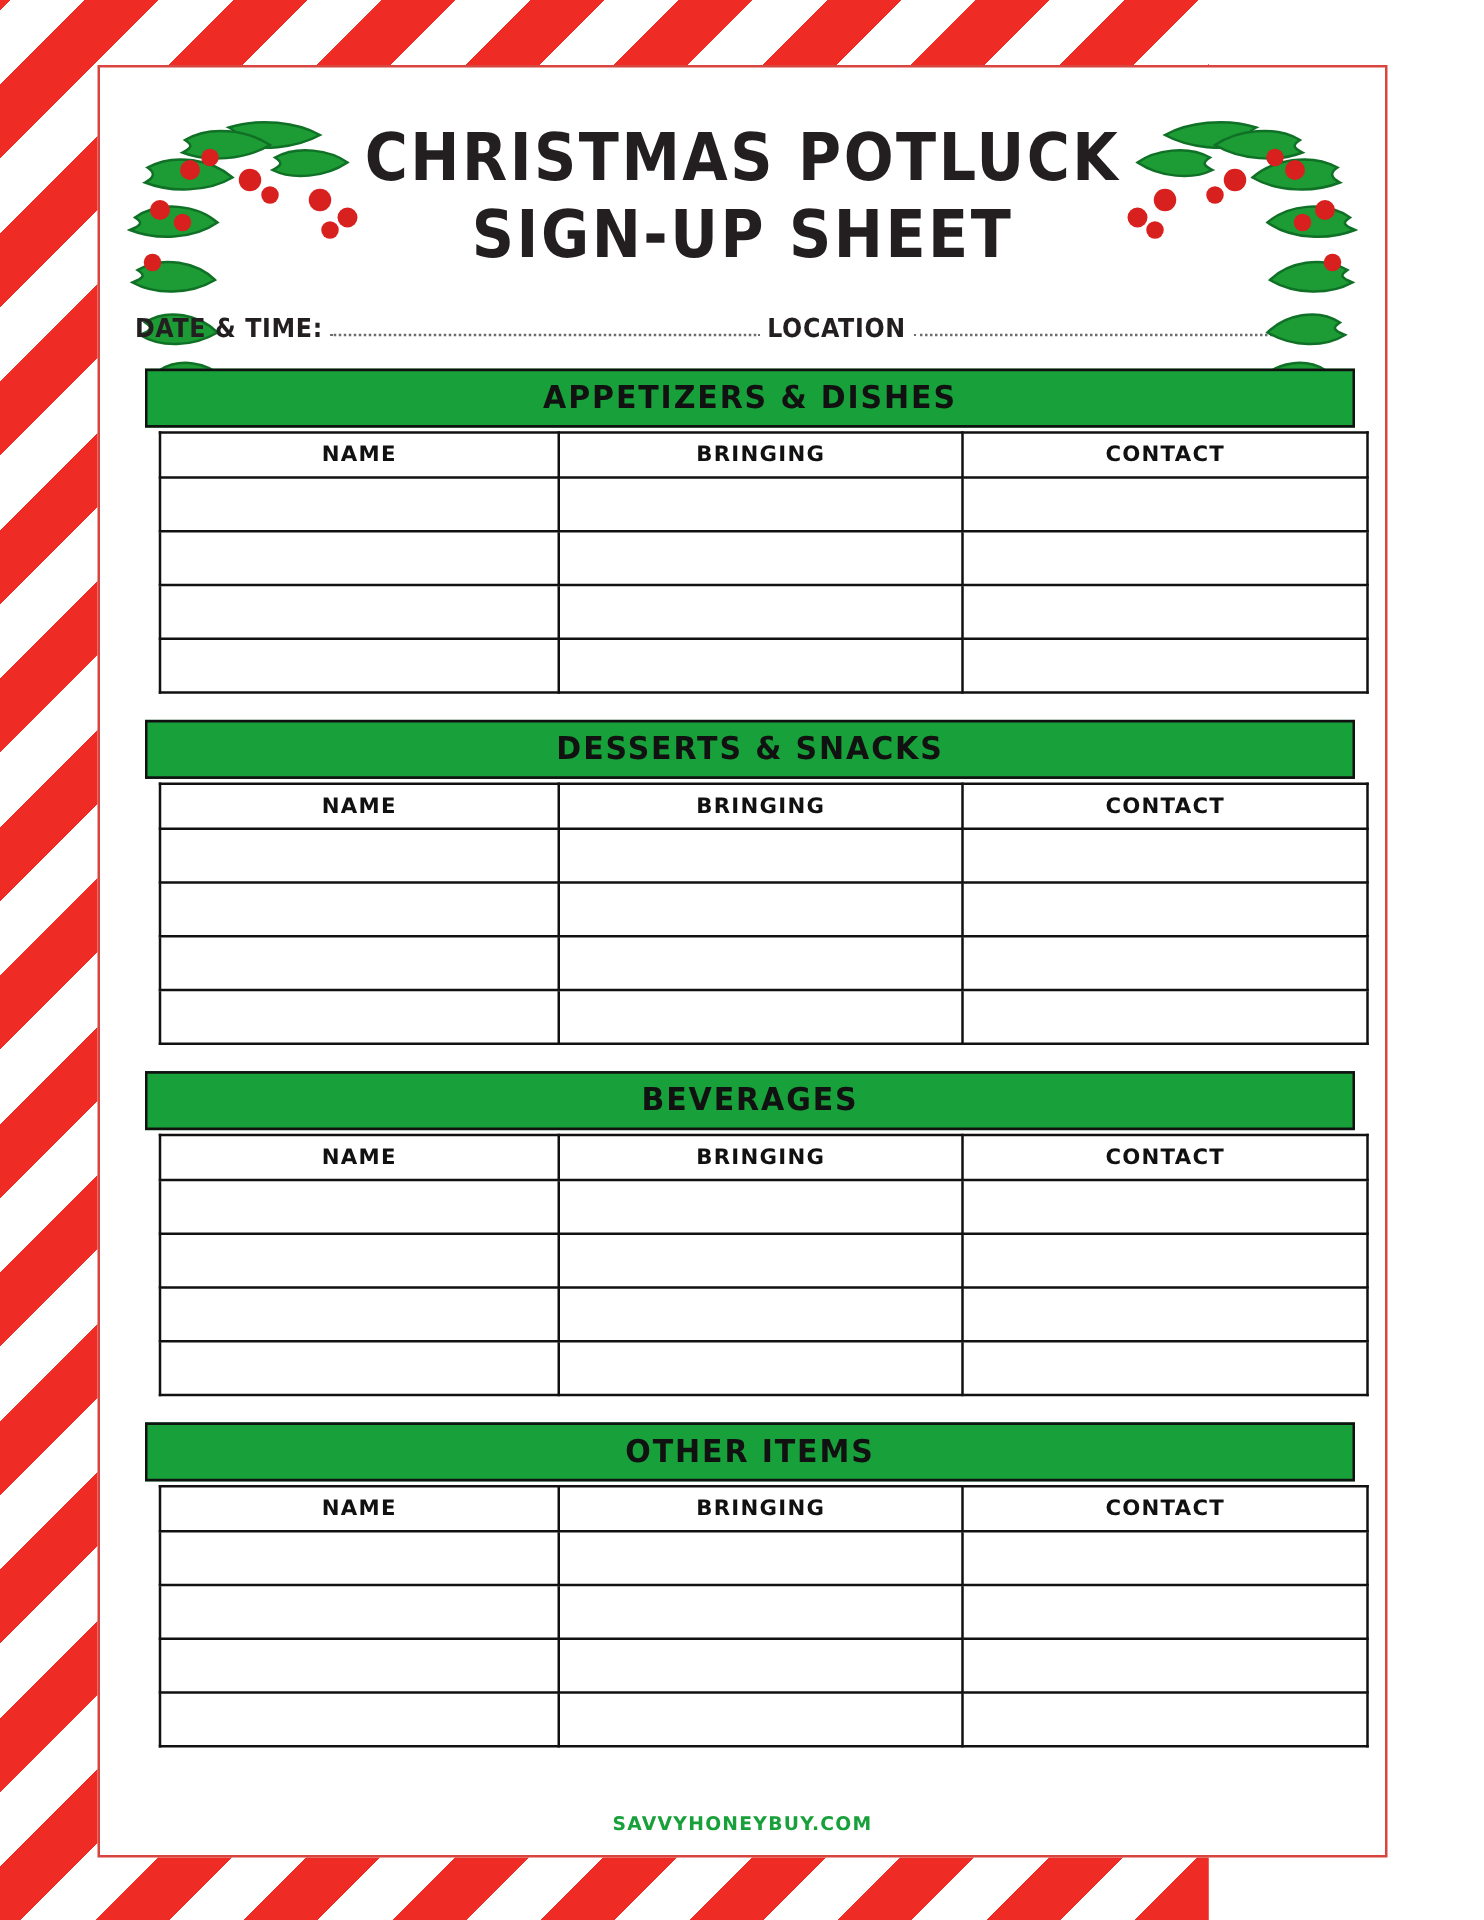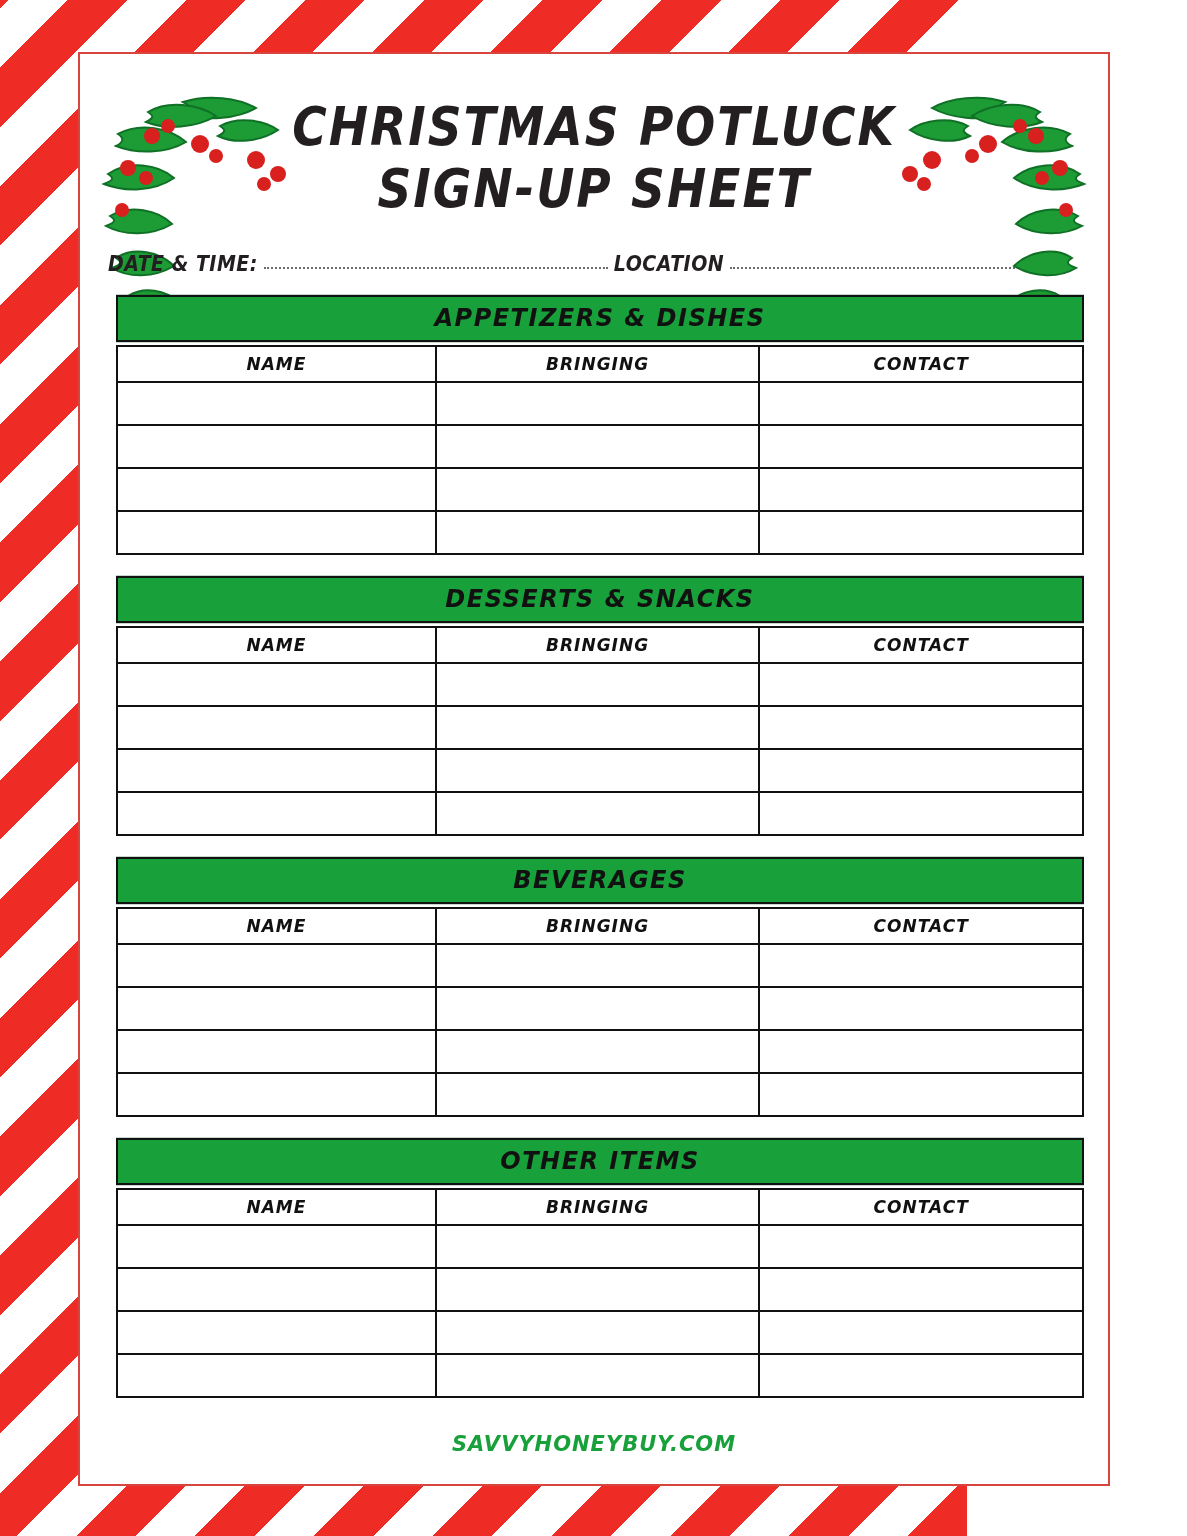--- a/index.html
+++ b/index.html
@@ -21,21 +21,20 @@
     height: 1536px;
     background-color: #ffffff;
     background-image: repeating-linear-gradient(
       -45deg,
       #ee2b24 0px,
       #ee2b24 42px,
       #ffffff 42px,
       #ffffff 84px
     );
     box-sizing: border-box;
-    font-style: italic;
   }
 
   
   .sheet {
     position: absolute;
     left: 78px;
     top: 52px;
     width: 1032px;
     height: 1434px;
     background: #ffffff;
@@ -106,20 +105,21 @@
     color: #111111;
     padding: 6px 0 7px 0;
     text-transform: uppercase;
     transform: scaleY(1.05);
   }
   table.grid {
     width: 100%;
     border-collapse: collapse;
     table-layout: fixed;
     margin-top: 4px;
+    margin-left: 11px;
   }
   table.grid th, table.grid td {
     border: 2px solid #111111;
     height: 41px;
     padding: 0;
   }
   table.grid th {
     height: 34px;
     font-family: "DejaVu Sans", sans-serif;
     font-weight: bold;
@@ -128,27 +128,27 @@
     color: #111111;
     text-transform: uppercase;
   }
   col.c-name    { width: 33%; }
   col.c-bring   { width: 33.5%; }
   col.c-contact { width: 33.5%; }
 
   
   .footer {
     position: absolute;
-    bottom: 28px;
+    bottom: 16px;
     left: 0;
     right: 0;
     text-align: center;
     font-family: "DejaVu Sans", sans-serif;
     font-weight: bold;
-    font-size: 21px;
+    font-size: 15px;
     letter-spacing: 1px;
     color: #18a03a;
     text-transform: uppercase;
   }
 </style>
 </head>
 <body>
 
 <div class="page">
   <div class="sheet">

